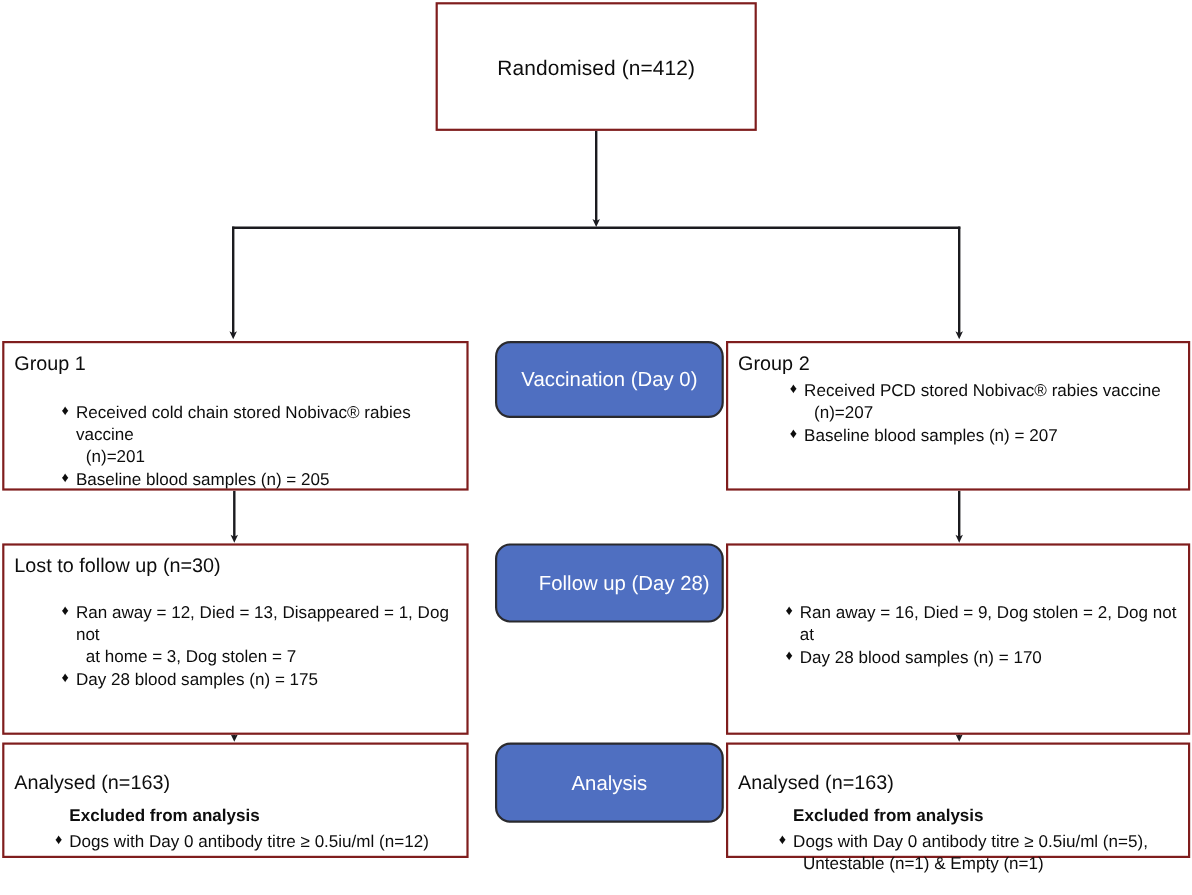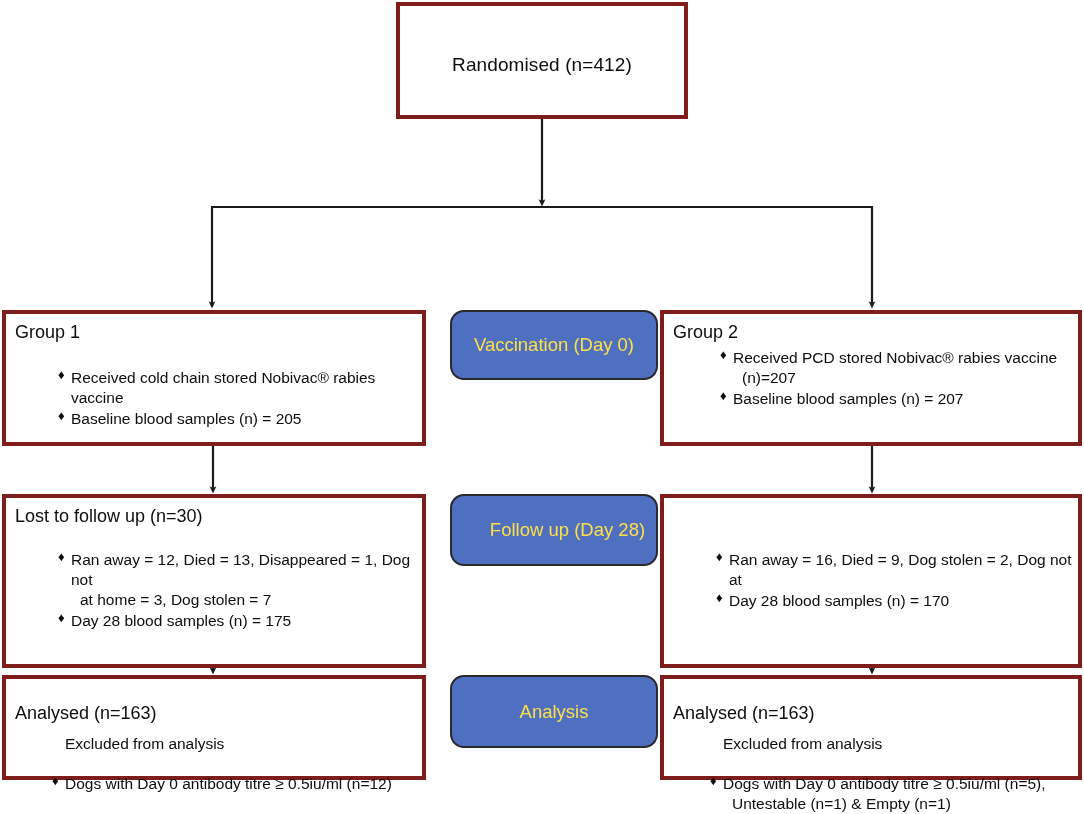--- a/index.html
+++ b/index.html
@@ -24,21 +24,21 @@
     top: 0;
     width: 1084px;
     height: 814px;
     pointer-events: none;
   }
 
   
   .box {
     position: absolute;
     box-sizing: border-box;
-    border: 4px solid #7f1d1d;
+    border: 2px solid #7f1d1d;
     background: #ffffff;
     z-index: 2;
   }
   .box-top {
     left: 396px;
     top: 2px;
     width: 292px;
     height: 117px;
   }
   .box-top .box-title {
@@ -90,32 +90,33 @@
     left: 0;
     top: -1px;
     font-size: 13px;
   }
   .bullet-line .cont {
     display: block;
     padding-left: 9px;
   }
   .plain-line {
     position: relative;
-    margin-bottom: 20px;
+    margin-bottom: 4px;
     padding-left: 13px;
+    font-weight: bold;
   }
 
   
   .pill {
     position: absolute;
     box-sizing: border-box;
     background: #4f6fc1;
     border: 2px solid #2a2a2e;
     border-radius: 14px;
-    color: #fde047;
+    color: #ffffff;
     font-size: 18.5px;
     display: flex;
     align-items: center;
     justify-content: center;
     z-index: 3;
   }
   .pill-vaccination { left: 450px; top: 310px;  width: 208px; height: 70px; }
   .pill-followup    { left: 450px; top: 494px;  width: 208px; height: 72px; padding-left: 27px; }
   .pill-analysis    { left: 450px; top: 675px;  width: 208px; height: 73px; }
 </style>
@@ -160,20 +161,21 @@
   </div>
   <div class="pill pill-analysis">
     <span>Analysis</span>
   </div>
 
   <div class="box box-left row-1">
     <div class="box-head">Group 1</div>
     <div class="bullets b-r1">
       <div class="bullet-line">
         <span>Received cold chain stored Nobivac® rabies vaccine</span>
+        <span class="cont">(n)=201</span>
       </div>
       <div class="bullet-line">
         <span>Baseline blood samples (n) = 205</span>
       </div>
     </div>
   </div>
 
   <div class="box box-right row-1">
     <div class="box-head">Group 2</div>
     <div class="bullets b-r1-right">

